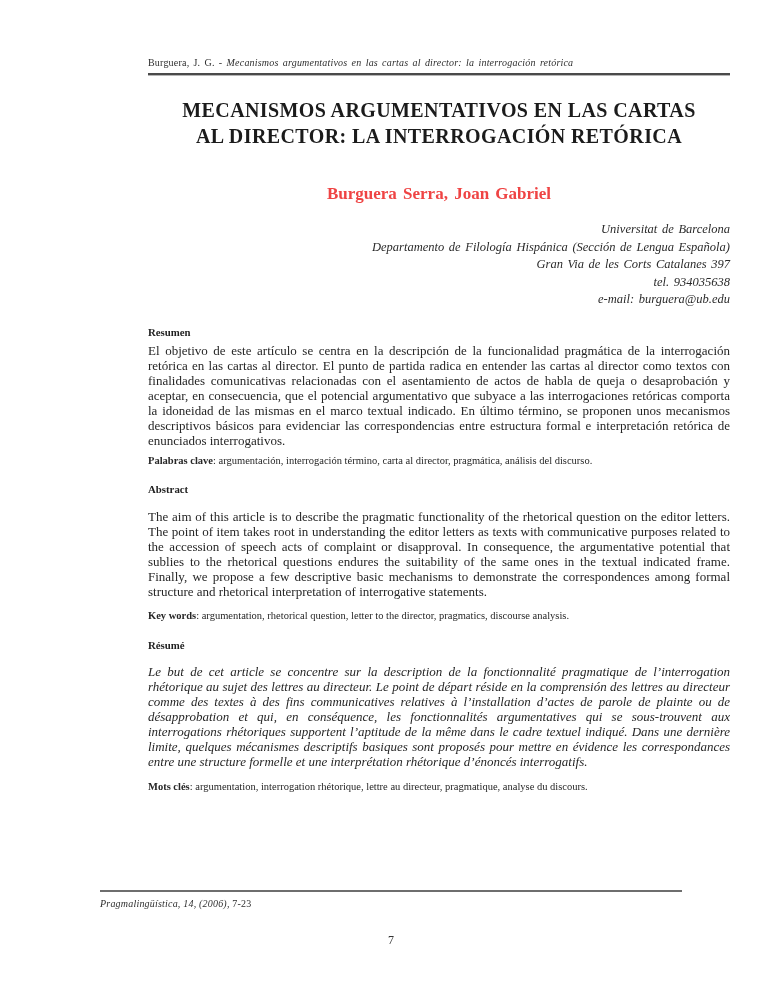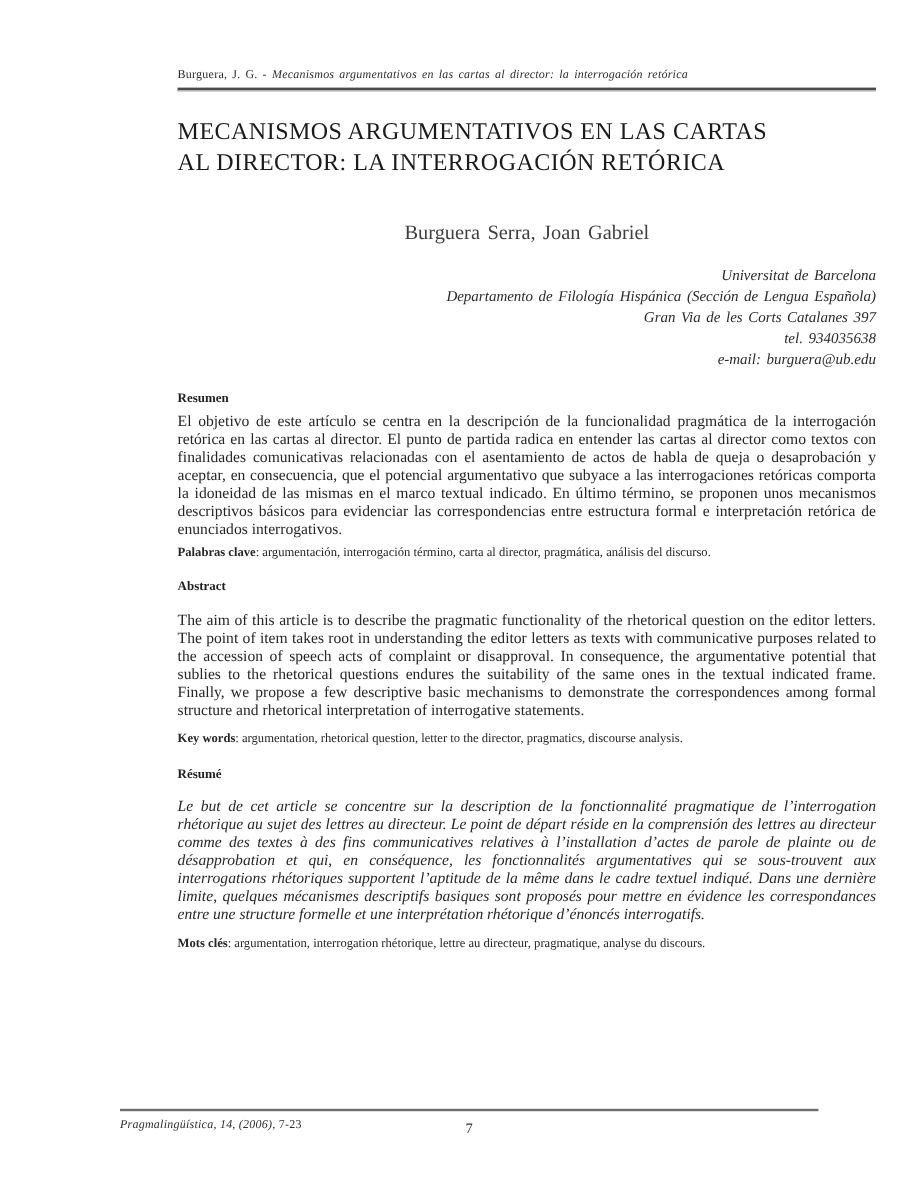--- a/index.html
+++ b/index.html
@@ -36,36 +36,36 @@
   }
   .head-rule {
     margin-top: 4px;
     height: 2px;
     background: #4a4a4a;
     border-bottom: 1px solid #b5b5b5;
   }
   
   .title {
     margin-top: 21px;
-    text-align: left;
+    text-align: center;
     font-size: 20px;
     line-height: 26px;
-    font-weight: normal;
+    font-weight: bold;
     letter-spacing: 0.4px;
     color: #1b1b1b;
     white-space: nowrap;
   }
   .author {
     margin-top: 34px;
     text-align: center;
     font-size: 17px;
     line-height: 21px;
-    font-weight: normal;
+    font-weight: bold;
     word-spacing: 2px;
-    color: #404040;
+    color: #ef4444;
   }
   .affiliation {
     margin-top: 17px;
     text-align: right;
     font-style: italic;
     font-size: 12.5px;
     line-height: 17.6px;
     word-spacing: 1.5px;
     color: #2a2a2a;
   }
@@ -96,21 +96,21 @@
   }
   .kw-line .kw-label { font-weight: bold; }
   .kw-palabras { margin-top: 5px; }
   .kw-keywords { margin-top: 9px; }
   .kw-mots     { margin-top: 10px; }
   
   .footer {
     position: absolute;
     left: 100px;
     width: 582px;
-    top: 924px;
+    top: 890px;
   }
   .foot-rule {
     height: 2px;
     background: #6e6e6e;
   }
   .journal-ref {
     margin-top: 5px;
     font-size: 10px;
     line-height: 13px;
     color: #2e2e2e;

